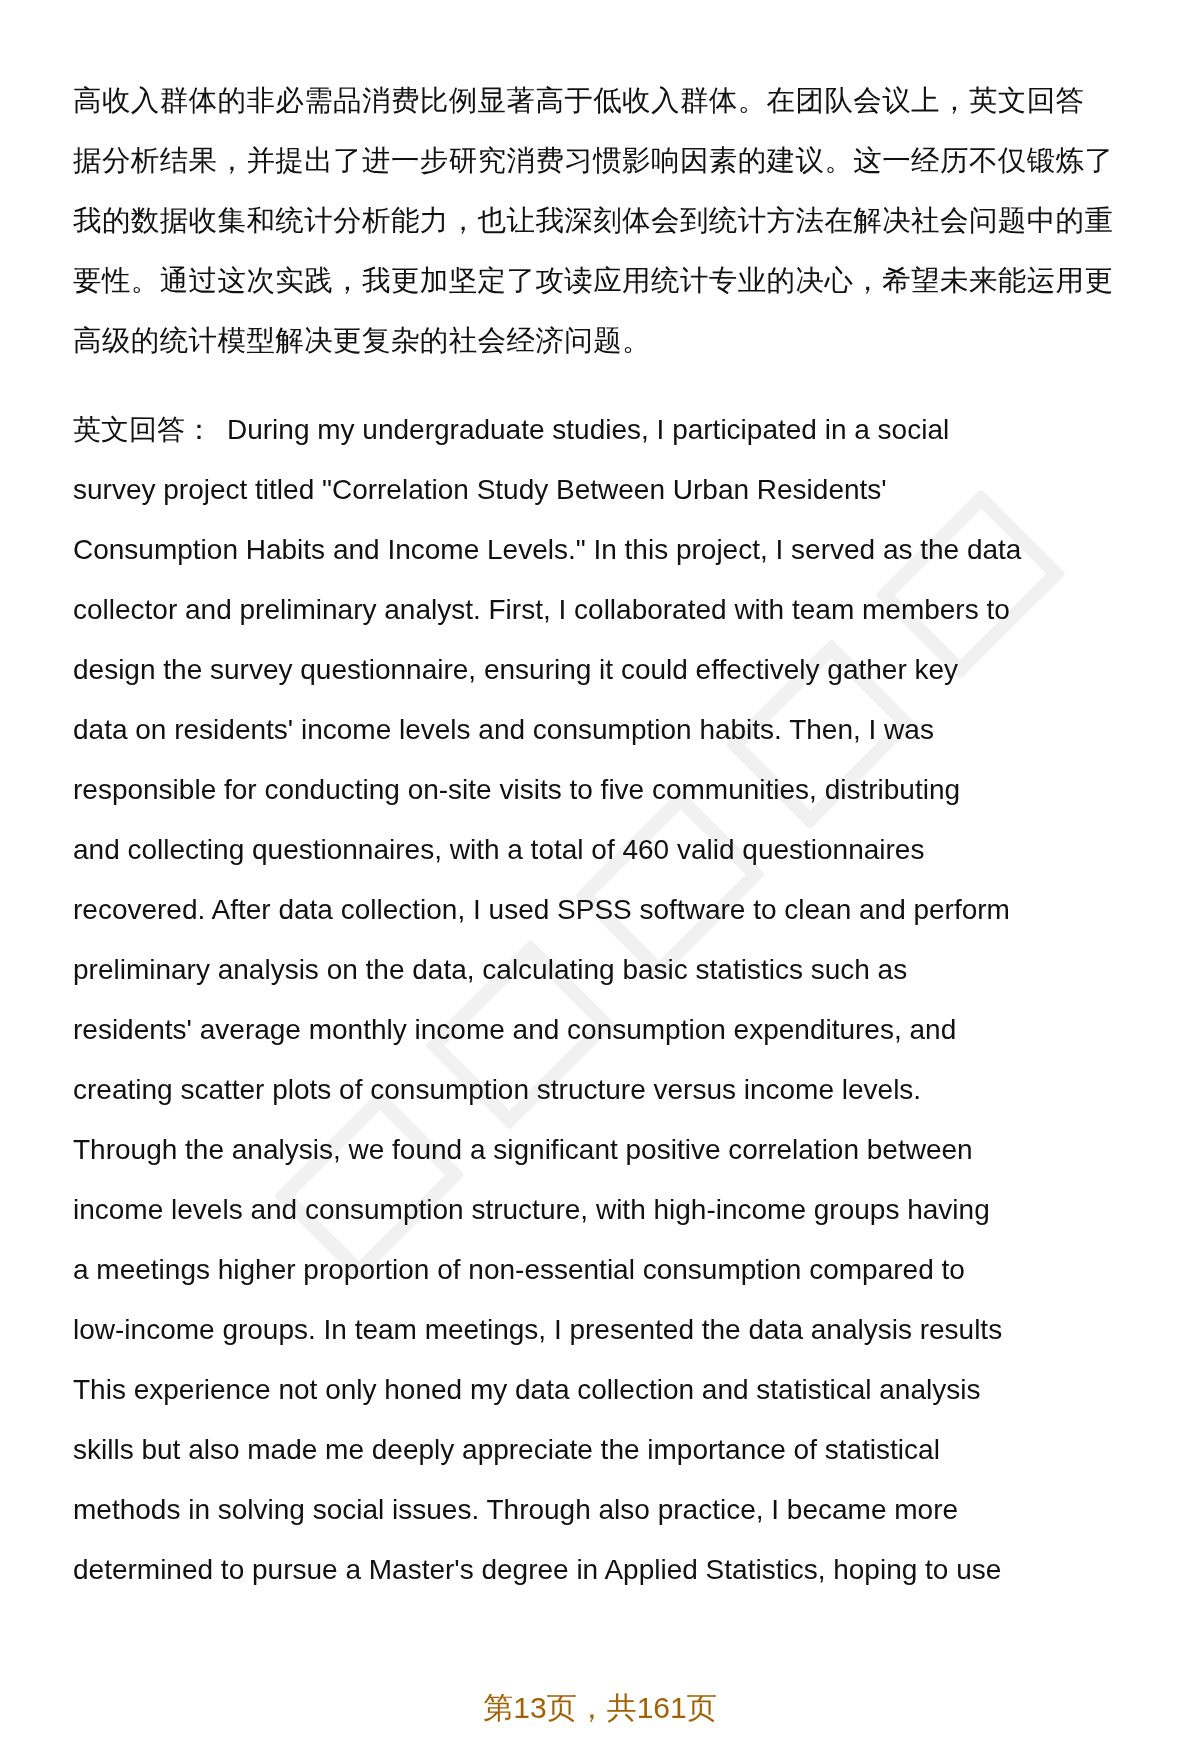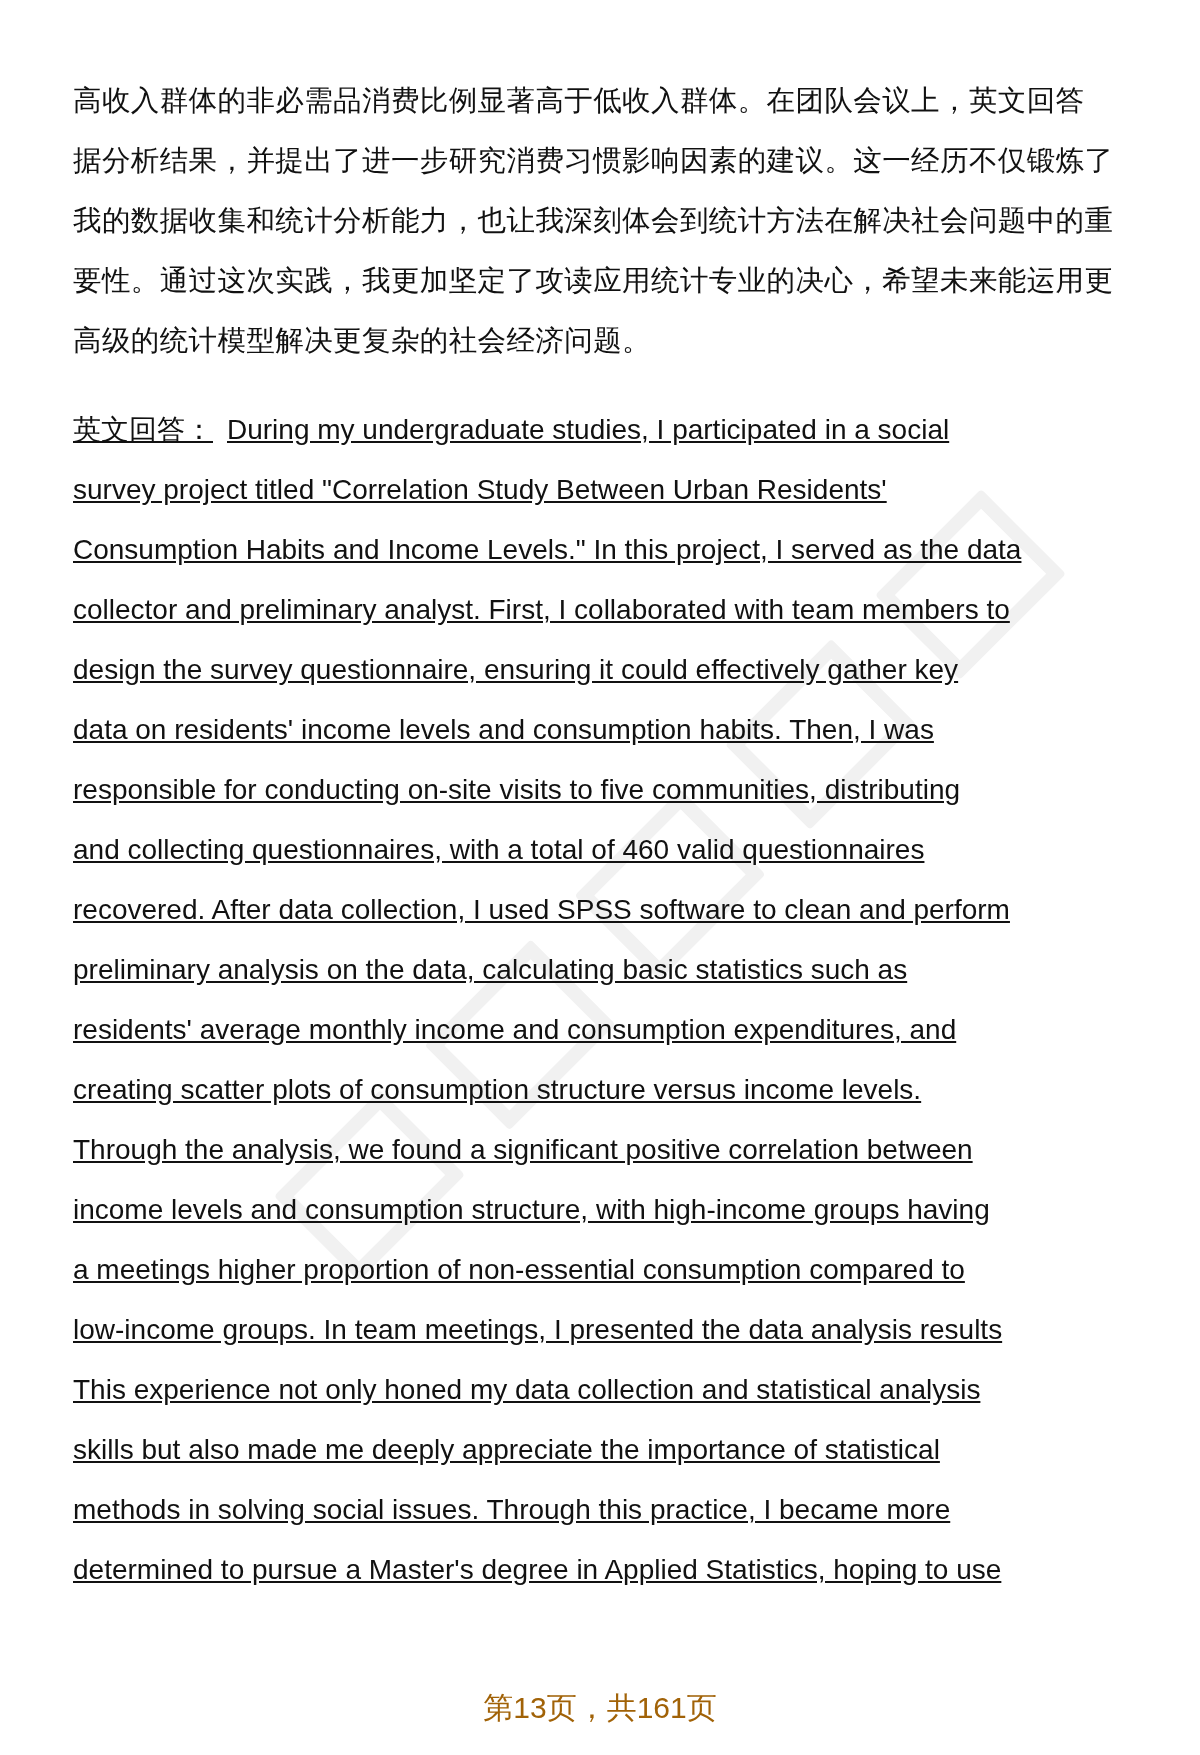--- a/index.html
+++ b/index.html
@@ -19,21 +19,21 @@
     width: 150px; height: 120px; border: 14px solid #f1f1f1; box-sizing: border-box;
     border-radius: 4px;
   }
   .para { position: absolute; left: 73px; width: 1090px; }
   .line {
     height: 60px; line-height: 60px; font-size: 28.5px; white-space: nowrap;
     letter-spacing: 0px;
   }
   .zh .line { letter-spacing: 0.4px; }
   .p1 { top: 70px; }
-  .p2 { top: 400px; text-decoration: underline; }
+  .p2 { top: 400px; }
   .en .line { font-size: 28px; }
   .label { margin-right: 14px; }
   .footer {
     position: absolute; left: 0; width: 1200px; top: 1680px; height: 56px;
     line-height: 56px; text-align: center; font-size: 30px; color: #a16207;
   }
 </style>
 </head>
 <body>
 
@@ -69,19 +69,19 @@
     <div class="line">recovered. After data collection, I used SPSS software to clean and perform</div>
     <div class="line">preliminary analysis on the data, calculating basic statistics such as</div>
     <div class="line">residents' average monthly income and consumption expenditures, and</div>
     <div class="line">creating scatter plots of consumption structure versus income levels.</div>
     <div class="line">Through the analysis, we found a significant positive correlation between</div>
     <div class="line">income levels and consumption structure, with high-income groups having</div>
     <div class="line">a meetings higher proportion of non-essential consumption compared to</div>
     <div class="line">low-income groups. In team meetings, I presented the data analysis results</div>
     <div class="line">This experience not only honed my data collection and statistical analysis</div>
     <div class="line">skills but also made me deeply appreciate the importance of statistical</div>
-    <div class="line">methods in solving social issues. Through this practice, I became more</div>
+    <div class="line">methods in solving social issues. Through also practice, I became more</div>
     <div class="line">determined to pursue a Master's degree in Applied Statistics, hoping to use</div>
   </div>
 
   <div class="footer">第13页，共161页</div>
 
 </div>
 
 </body></html>

